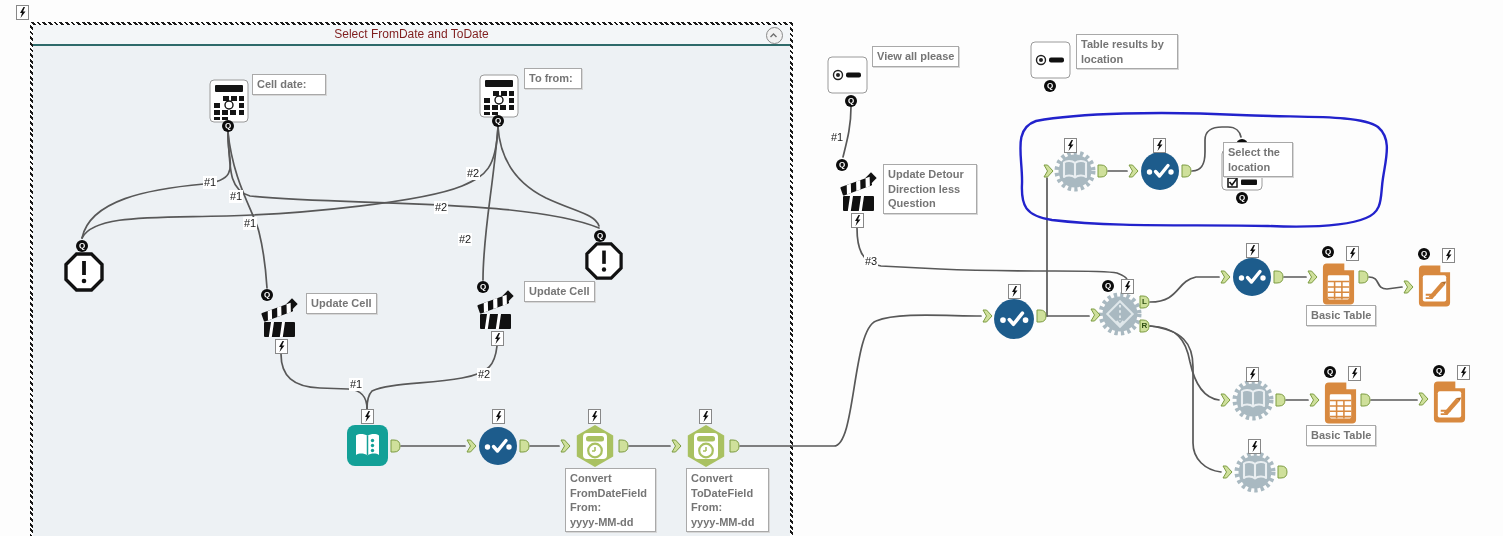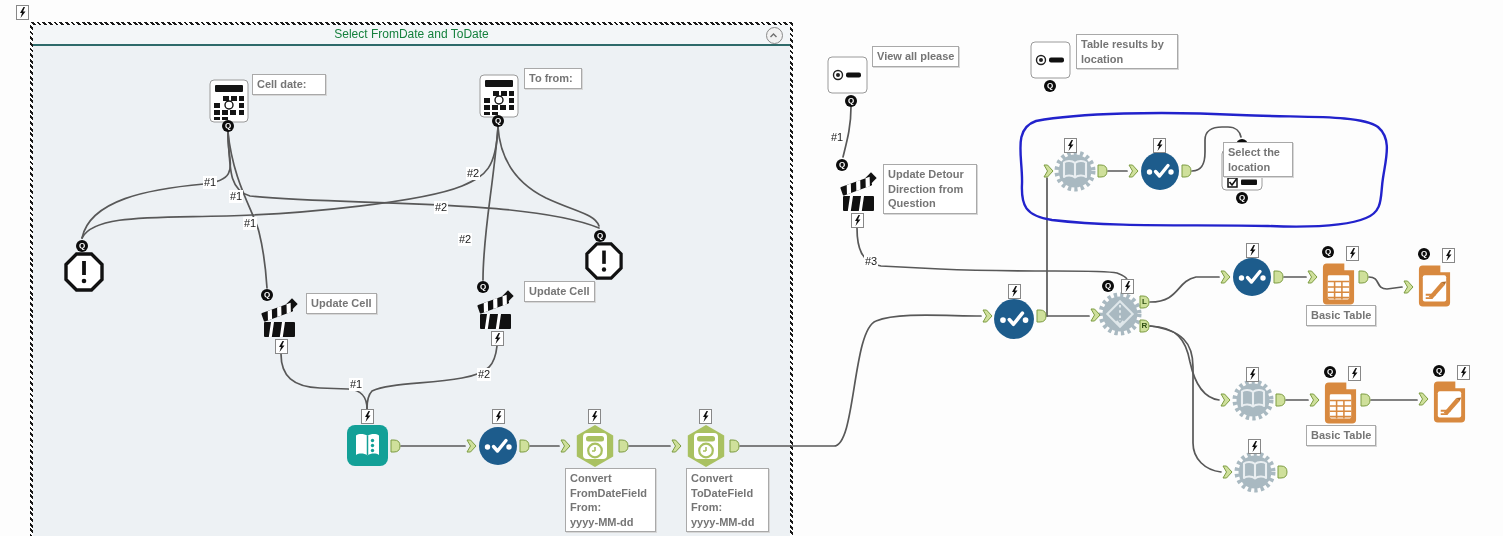--- a/index.html
+++ b/index.html
@@ -4,21 +4,21 @@
 <style>
   html,body{margin:0;padding:0;background:#fff;}
   #canvas{position:relative;width:1503px;height:536px;background:#fdfdfd;overflow:hidden;
           font-family:"Liberation Sans",sans-serif;}
   
   .container{position:absolute;left:30px;top:22px;width:757px;height:514px;
              background:#edf1f4;border:3px solid;
              border-image:repeating-linear-gradient(45deg,#1a1a1a 0 2px,#ffffff 2px 4px) 3;}
   .ct-header{position:absolute;left:0;top:0;right:0;height:19px;background:#f3f6f8;
              border-bottom:2px solid #2e6a6a;}
-  .ct-title{position:absolute;left:0;right:0;top:2px;text-align:center;font-size:12px;color:#15803d;}
+  .ct-title{position:absolute;left:0;right:0;top:2px;text-align:center;font-size:12px;color:#7f1d1d;}
   .collapse-btn{position:absolute;right:7px;top:2px;width:15px;height:15px;border:1px solid #8a8a8a;
                 border-radius:50%;background:#f2f2f2;}
   .tool{position:absolute;}
   .tool svg{display:block;}
   .note{position:absolute;background:#fff;border:1px solid #a9a9a9;box-shadow:1px 1px 0 #d7d7d7;
          color:#757575;font-weight:bold;font-size:11px;line-height:1.32;padding:2px 4px;
          white-space:pre-line;}
   .wl{position:absolute;background:#fff;color:#1a1a1a;font-size:11px;line-height:13px;padding:0 1px;}
   .qb{position:absolute;width:12px;height:12px;border-radius:50%;background:#0c0c0c;color:#fff;
       font-size:8px;font-weight:bold;text-align:center;line-height:12px;}
@@ -298,21 +298,21 @@
       <rect x="4" y="28" width="31" height="15" rx="1" fill="#111"></rect>
       <path d="M11,28 l3,0 l-2.2,15 l-3,0 Z M22,28 l3,0 l-2.2,15 l-3,0 Z" fill="#fff"></path>
     </svg>
   </div>
   <div class="qb" style="left:836px;top:159px;">Q</div>
   <div class="bolt" style="left:851px;top:213px;"><svg width="13" height="15">
         <rect x="0.5" y="0.5" width="12" height="14" fill="#fff" stroke="#888"></rect>
         <path d="M7.5,2 L4,8 H6 L4.5,13 L9.5,6.5 H7 L9,2 Z" fill="#111"></path>
       </svg></div>
   <div class="note" style="left:883px;top:164px;width:84px;">Update Detour
-Direction from
+Direction less
 Question</div>
 
   <div class="tool" style="left:1030px;top:41px;">
     <svg width="41" height="38" viewBox="0 0 41 38">
       <rect x="1" y="1" width="39" height="36" rx="4" fill="#fff" stroke="#9a9a9a"></rect>
       <circle cx="11" cy="19" r="4.5" fill="#fff" stroke="#222" stroke-width="1.4"></circle>
       <circle cx="11" cy="19" r="2" fill="#222"></circle>
       <rect x="19" y="16.5" width="15" height="5" rx="2" fill="#111"></rect>
     </svg>
   </div>

